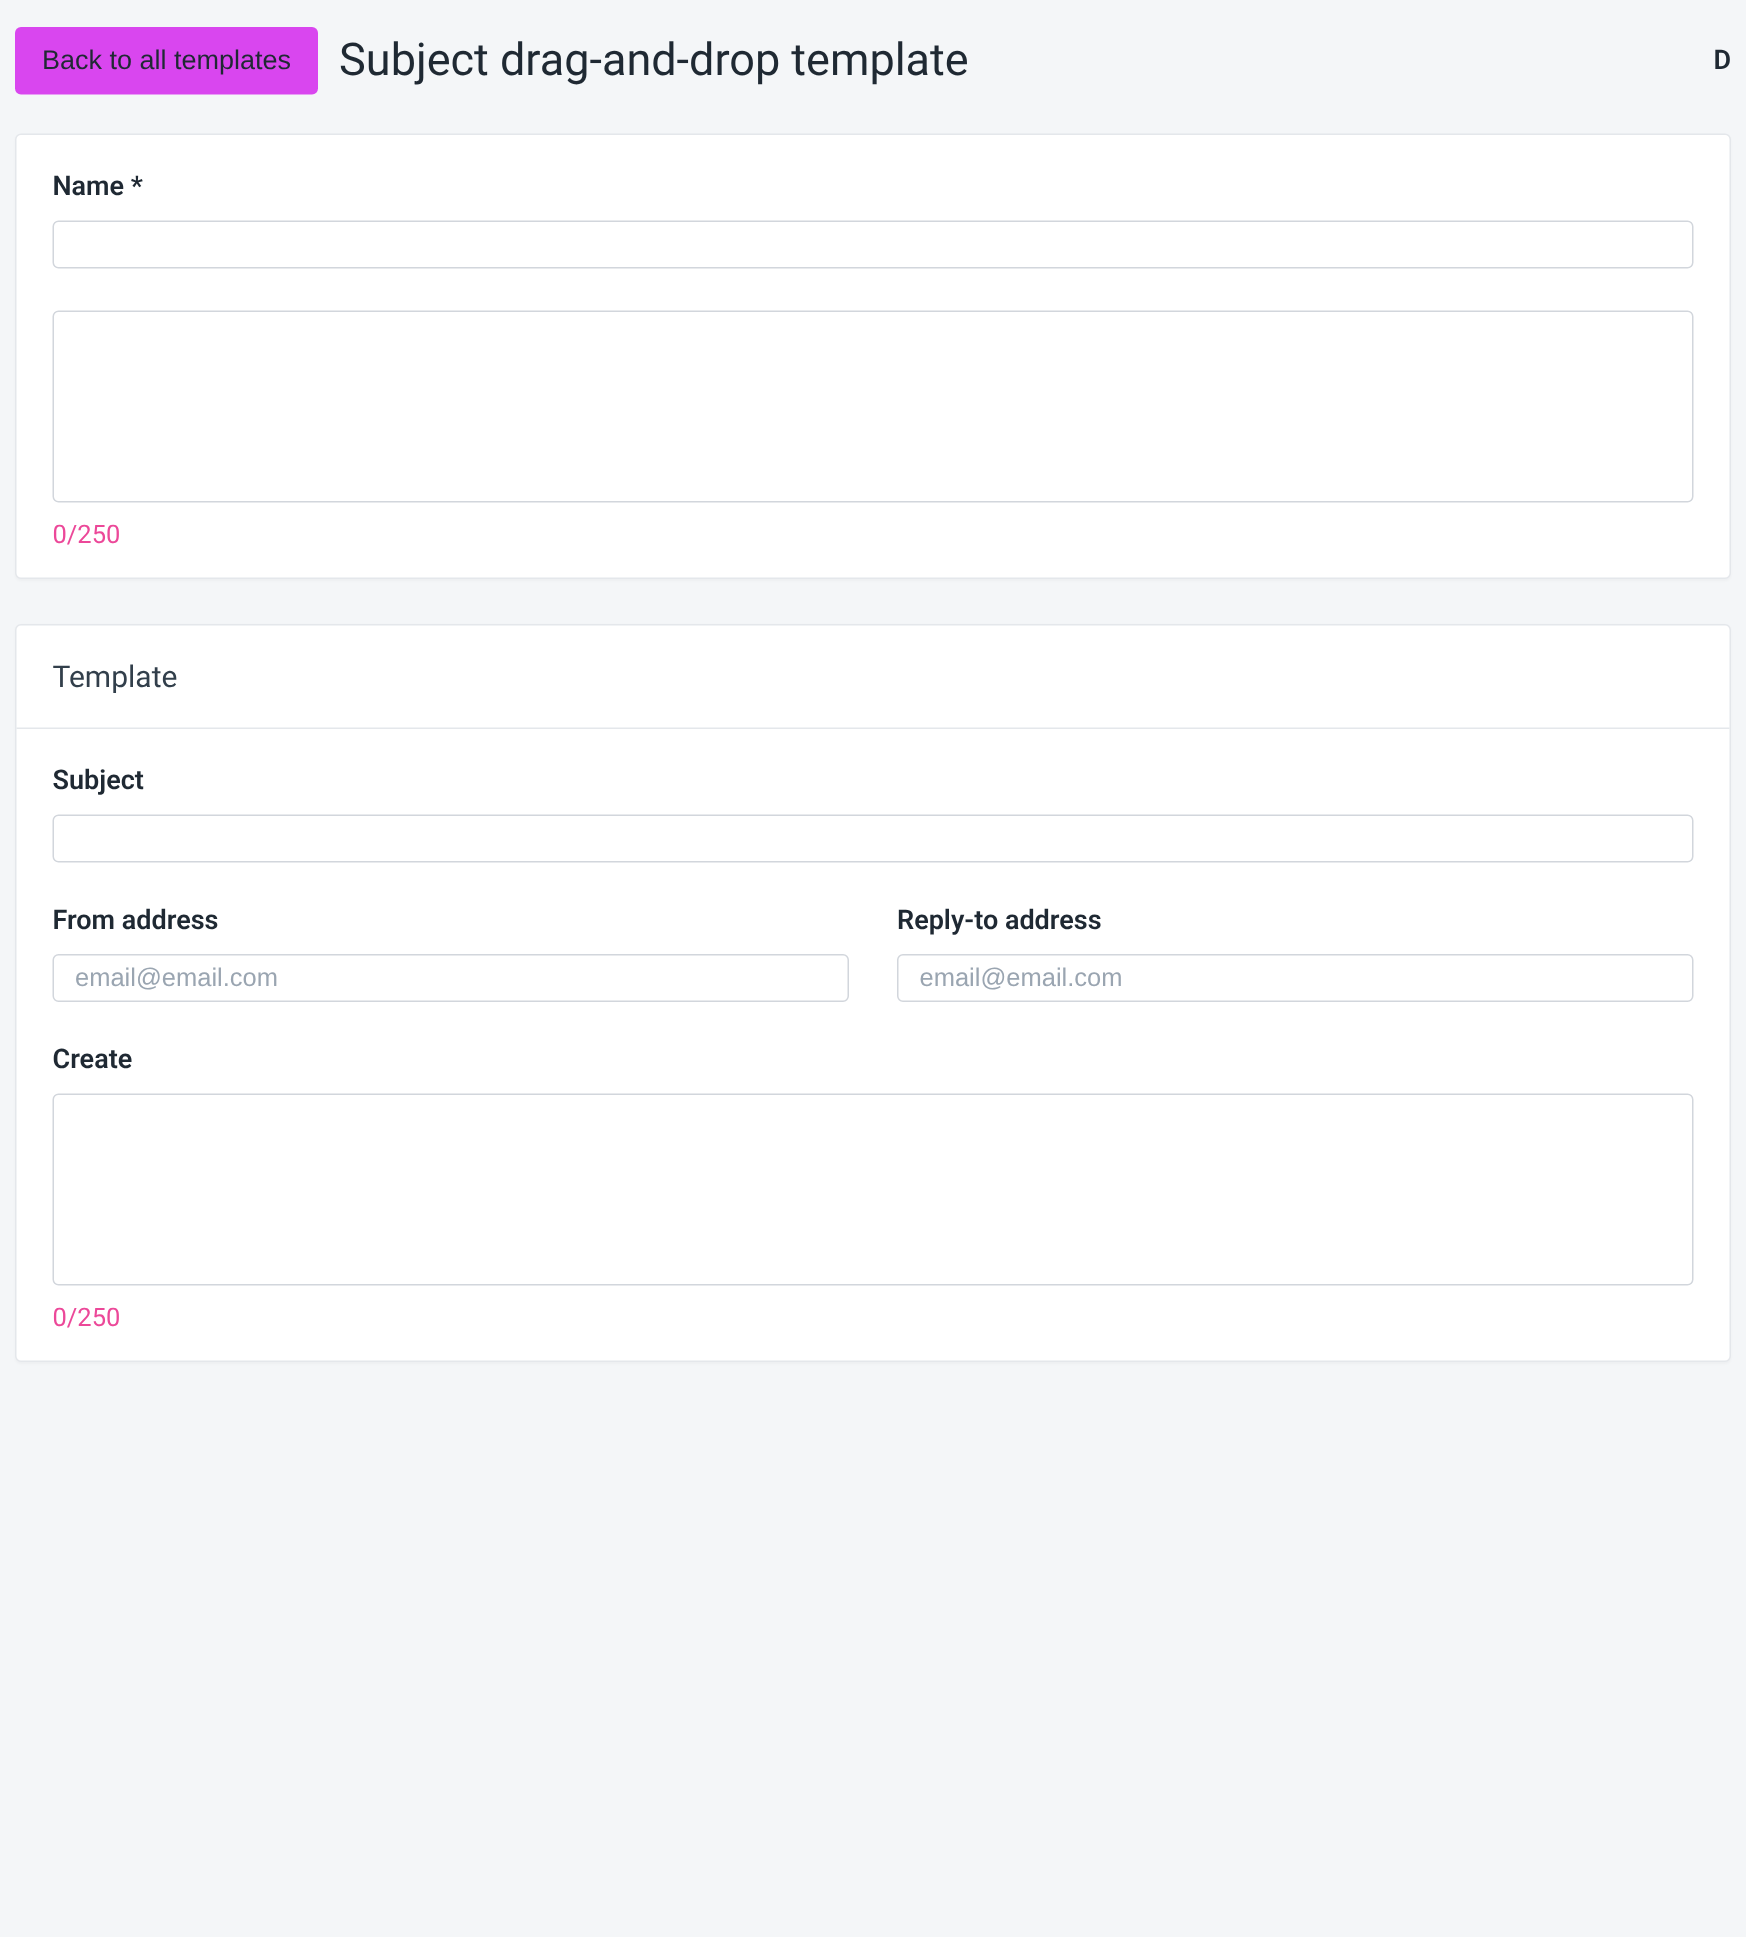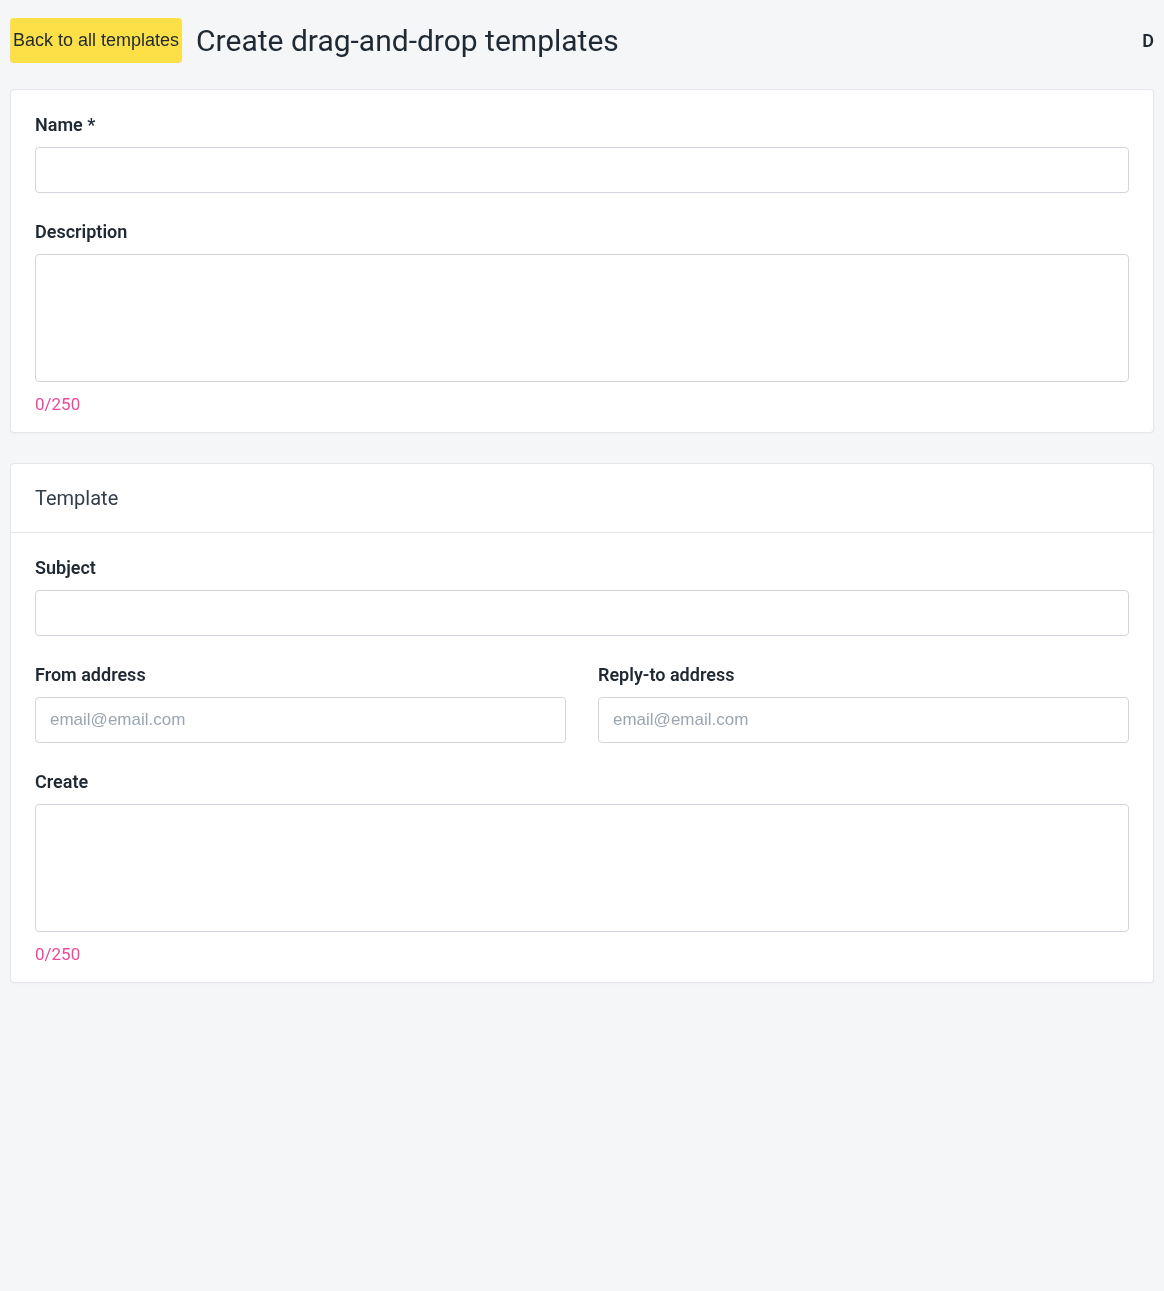--- a/index.html
+++ b/index.html
@@ -14,23 +14,23 @@
       width: 1164px;
       min-height: 1291px;
     }
     .header {
       display: flex;
       align-items: center;
       padding: 18px 10px 18px 10px;
       gap: 14px;
     }
     .back-btn {
-      background: #fde047;
+      background: #d946ef;
       border: none;
-      padding: 12px 3px;
+      padding: 12px 18px;
       font-size: 18px;
       color: #1f2933;
       border-radius: 4px;
       cursor: pointer;
     }
     .page-title {
       font-size: 30px;
       font-weight: 400;
       color: #1f2933;
     }
@@ -65,21 +65,21 @@
     }
     .label {
       display: block;
       font-size: 18px;
       color: #1f2933;
       font-weight: 600;
       margin-bottom: 12px;
     }
     .input-text {
       width: 100%;
-      height: 46px;
+      height: 32px;
       border: 1px solid #d2d6dc;
       border-radius: 4px;
       padding: 0 14px;
       font-size: 17px;
       color: #c2410c;
     }
     .input-text::placeholder {
       color: #9aa5b1;
     }
     .textarea {
@@ -109,32 +109,31 @@
     }
     .col {
       flex: 1;
     }
   </style>
 </head>
 <body>
 
 <div class="header">
   <button class="back-btn">Back to all templates</button>
-  <div class="page-title">Create drag-and-drop templates</div>
+  <div class="page-title">Subject drag-and-drop template</div>
   <div class="header-right">D</div>
 </div>
 
 <div class="card">
   <div class="card-body">
     <div class="form-group">
       <label class="label">Name *</label>
       <input type="text" class="input-text" value="" style="">
     </div>
     <div class="form-group">
-      <label class="label">Description</label>
       <textarea class="textarea" style=""></textarea>
       <div class="counter">0/250</div>
     </div>
   </div>
 </div>
 
 <div class="card">
   <div class="card-header">Template</div>
   <div class="card-body">
     <div class="form-group">

